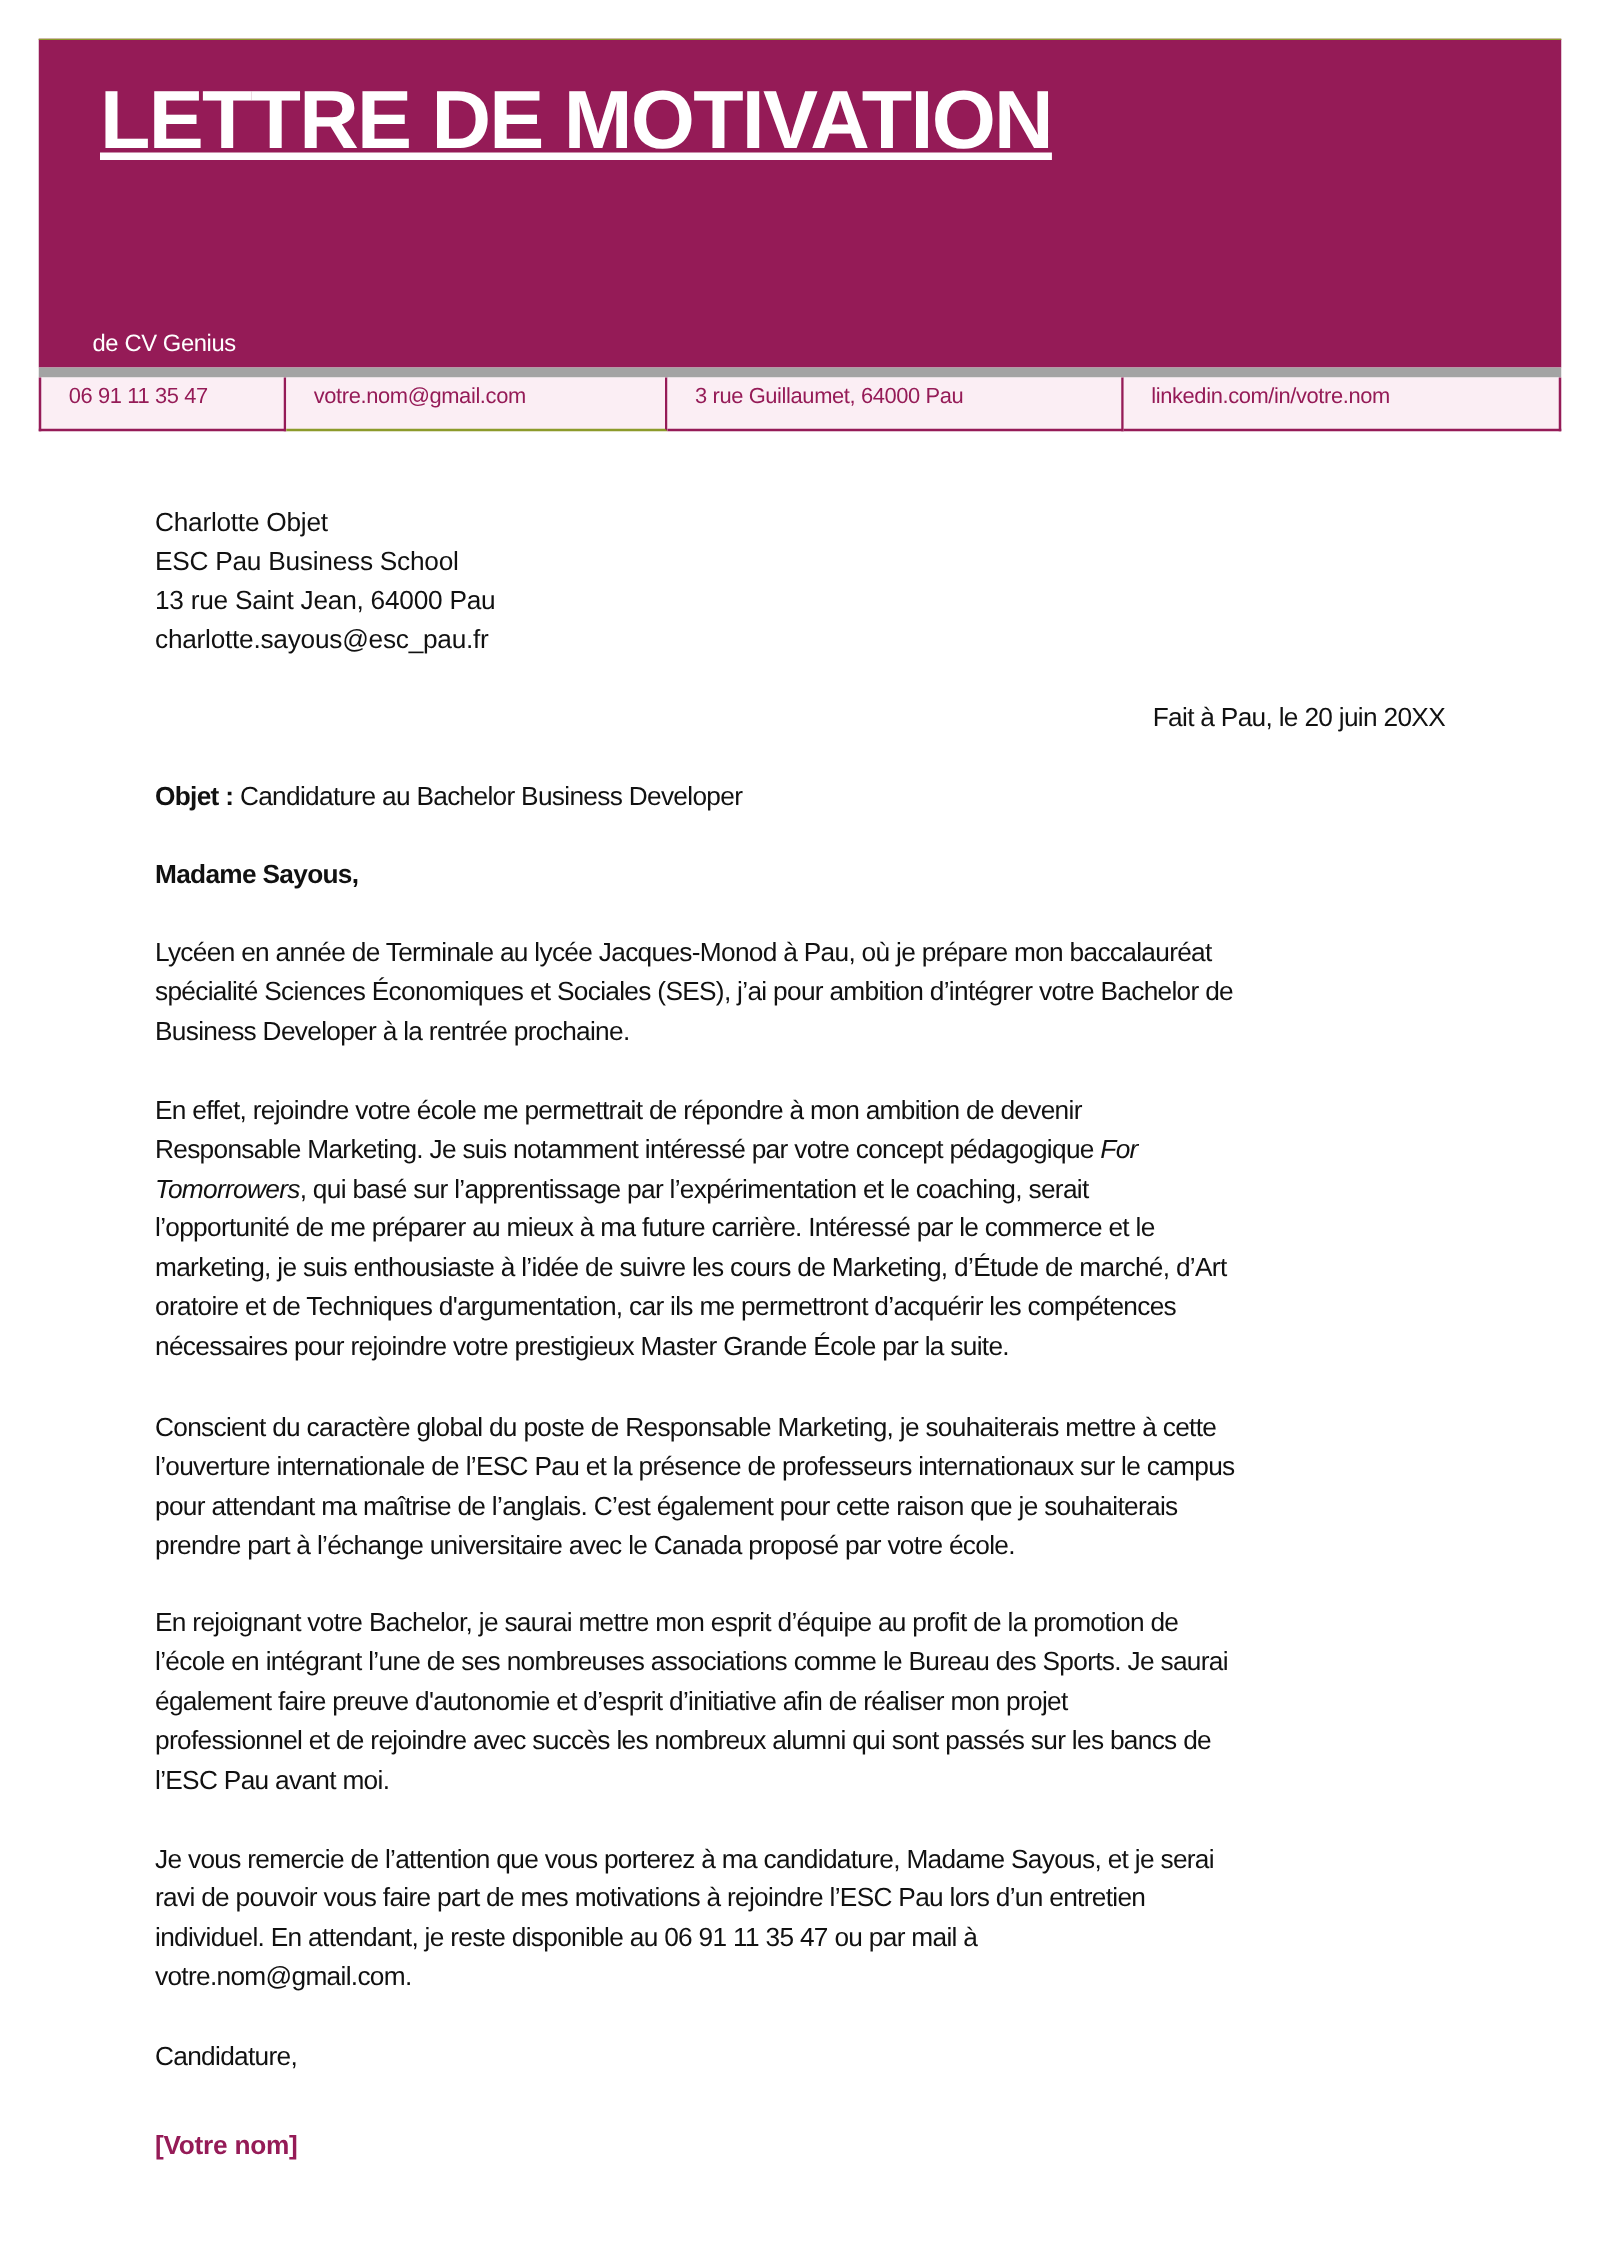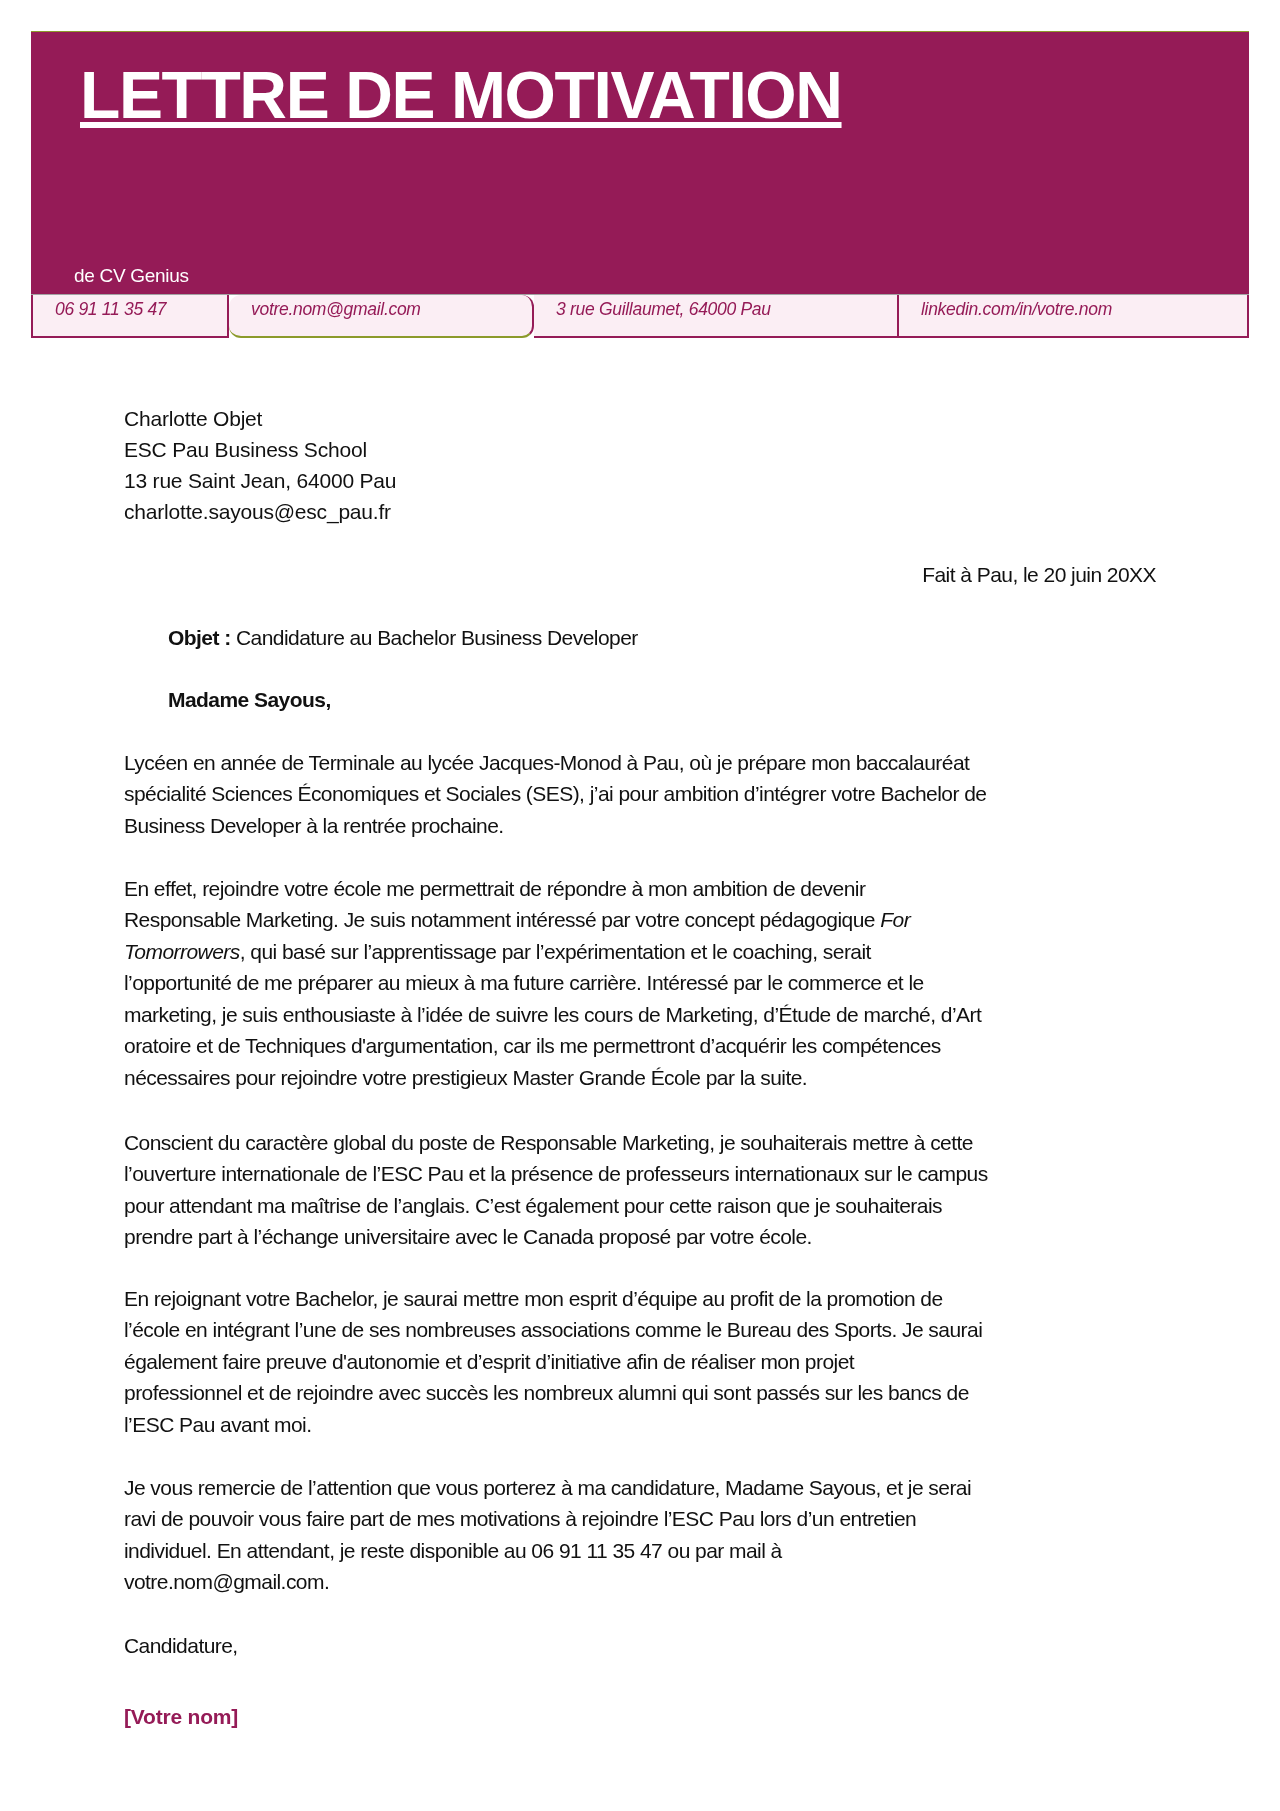--- a/index.html
+++ b/index.html
@@ -9,38 +9,38 @@
   .header { position: absolute; left: 31px; top: 31px; width: 1218px; height: 263px;
             background: #951b57; border-top: 1px solid #8c9a2b; box-sizing: border-box; }
   .title-line { position: absolute; left: 49px; color: #ffffff; font-weight: bold;
                 font-size: 66px; line-height: 66px; letter-spacing: -1.4px; white-space: nowrap; }
   .title-1 { top: 30px; text-decoration: underline; }
   .title-2 { top: 141px; }
   .byline { position: absolute; left: 43px; top: 233px; color: #ffffff; font-size: 19px;
             line-height: 22px; letter-spacing: -0.3px; }
 
   .contact-row { position: absolute; left: 31px; top: 294px; width: 1218px; height: 45px;
-                 border-top: 1px solid #a3a3a3; box-sizing: border-box; display: flex; font-style: italic; }
+                 border-top: 8px solid #a3a3a3; box-sizing: border-box; display: flex; }
   .contact-cell { background: #fbeef4; box-sizing: border-box; height: 43px;
                   border-bottom: 2px solid #951b57; border-right: 2px solid #951b57;
                   color: #951b57; font-size: 17.5px; letter-spacing: -0.3px;
                   padding: 4px 0 0 22px; white-space: nowrap; }
   .contact-cell:first-child { border-left: 2px solid #951b57; padding-left: 22px; }
   .contact-cell.olive-bottom { border-bottom-color: #8c9a2b; }
   .c-phone { width: 198px; }
-  .c-email { width: 305px; border-radius: 12px; }
+  .c-email { width: 305px; }
   .c-address { width: 365px; }
   .c-linkedin { width: 350px; }
 
   .letter { position: absolute; left: 124px; top: 0; width: 1040px;
             font-size: 21px; letter-spacing: -0.55px; color: #111111; }
   .line { position: absolute; left: 0; white-space: nowrap; line-height: 26px; }
   .recipient .line { letter-spacing: -0.2px; }
   .date-line { position: absolute; right: 0; white-space: nowrap; line-height: 26px; }
-  .bold { font-weight: bold; margin-left: 44px; }
+  .bold { font-weight: bold; }
   .italic { font-style: italic; }
   .signature { color: #951b57; font-weight: bold; letter-spacing: -0.2px; }
 </style>
 </head>
 <body>
 
 <div class="header">
   <div class="title-line title-1">LETTRE DE MOTIVATION</div>
   <div class="byline">de CV Genius</div>
 </div>

